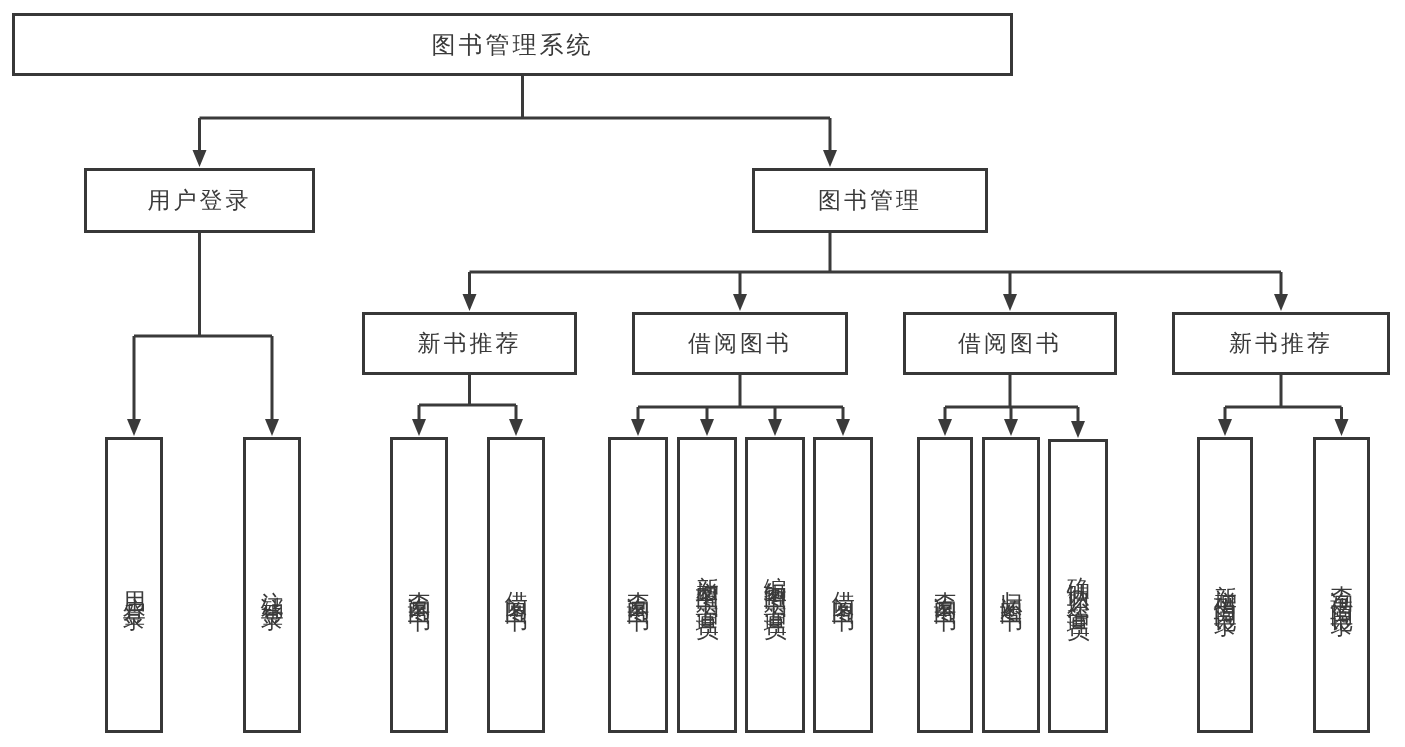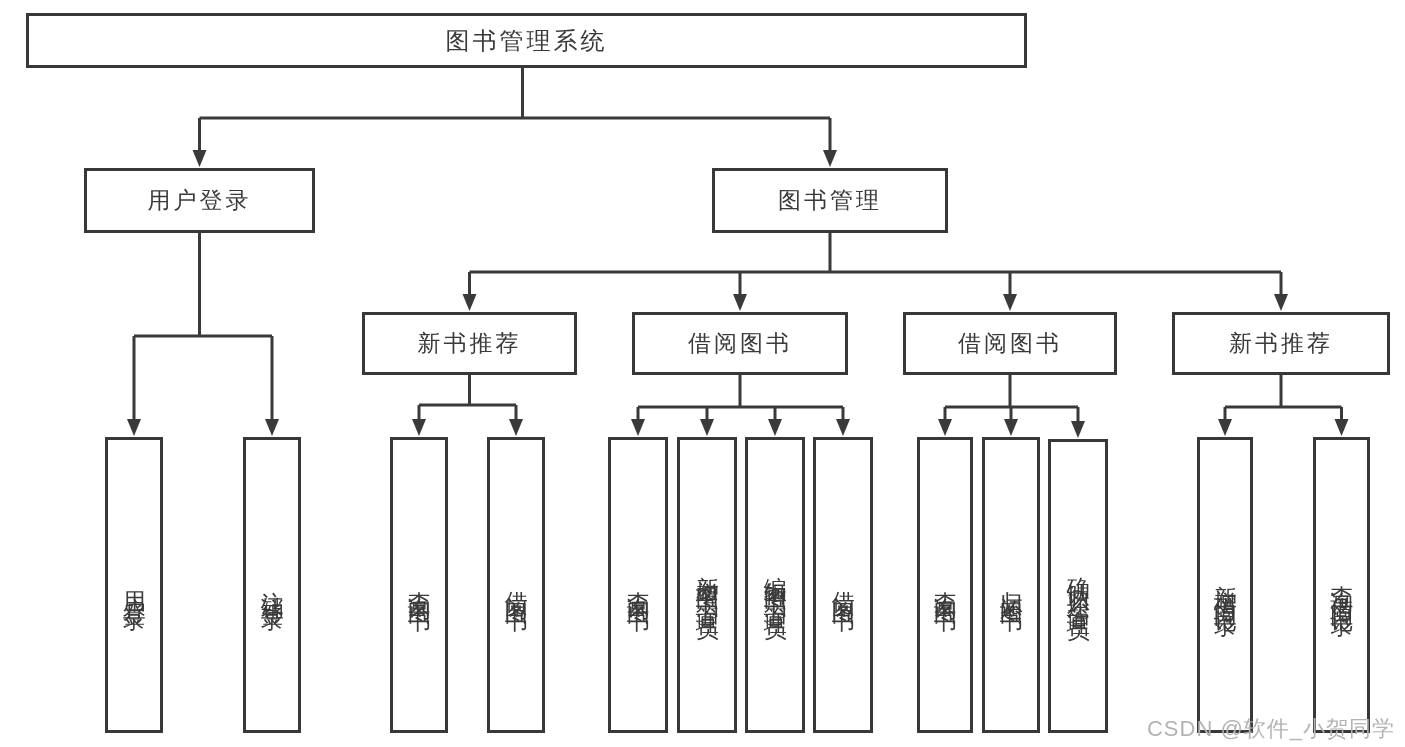--- a/index.html
+++ b/index.html
@@ -94,27 +94,27 @@
       <path d="M740,375 V407 M638,407 H843 M638,407 V425 M707,407 V425 M775,407 V425 M843,407 V425" stroke="#3a3a3a"></path>
       <polygon points="938,419 952,419 945,436" fill="#3a3a3a"></polygon>
       <polygon points="1004,419 1018,419 1011,436" fill="#3a3a3a"></polygon>
       <polygon points="1071,421 1085,421 1078,438" fill="#3a3a3a"></polygon>
       <path d="M1010,375 V407 M945,407 H1078 M945,407 V425 M1011,407 V425 M1078,407 V427" stroke="#3a3a3a"></path>
       <polygon points="1218,419 1232,419 1225,436" fill="#3a3a3a"></polygon>
       <polygon points="1334.5,419 1348.5,419 1341.5,436" fill="#3a3a3a"></polygon>
       <path d="M1281,375 V407 M1225,407 H1341.5 M1225,407 V425 M1341.5,407 V425" stroke="#3a3a3a"></path>
     </svg>
   <div id="nodes">
-      <div class="node h root" style="left: 26px; top: 13px; width: 1001px; height: 55px; border-color: rgb(56, 56, 56); color: rgb(58, 58, 58);">
+      <div class="node h root" style="left: 12px; top: 13px; width: 1001px; height: 63px; border-color: rgb(56, 56, 56); color: rgb(58, 58, 58);">
         <span class="lbl">图书管理系统</span>
       </div>
       <div class="node h" style="left: 84px; top: 168px; width: 231px; height: 65px; border-color: rgb(56, 56, 56); color: rgb(58, 58, 58);">
         <span class="lbl">用户登录</span>
       </div>
-      <div class="node h" style="left: 712px; top: 168px; width: 236px; height: 65px; border-color: rgb(56, 56, 56); color: rgb(58, 58, 58);">
+      <div class="node h" style="left: 752px; top: 168px; width: 236px; height: 65px; border-color: rgb(56, 56, 56); color: rgb(58, 58, 58);">
         <span class="lbl">图书管理</span>
       </div>
       <div class="node v" style="left: 105px; top: 437px; width: 58px; height: 296px; border-color: rgb(56, 56, 56); color: rgb(58, 58, 58);">
         <span class="lbl">用户登录</span>
       </div>
       <div class="node v" style="left: 243px; top: 437px; width: 58px; height: 296px; border-color: rgb(56, 56, 56); color: rgb(58, 58, 58);">
         <span class="lbl">注销登录</span>
       </div>
       <div class="node h" style="left: 362px; top: 312px; width: 215px; height: 63px; border-color: rgb(56, 56, 56); color: rgb(58, 58, 58);">
         <span class="lbl">新书推荐</span>
@@ -155,14 +155,13 @@
       <div class="node v" style="left: 1048px; top: 439px; width: 60px; height: 294px; border-color: rgb(56, 56, 56); color: rgb(58, 58, 58);">
         <span class="lbl">确认归还（管理员）</span>
       </div>
       <div class="node v" style="left: 1197px; top: 437px; width: 56px; height: 296px; border-color: rgb(56, 56, 56); color: rgb(58, 58, 58);">
         <span class="lbl">新增借阅记录</span>
       </div>
       <div class="node v" style="left: 1313px; top: 437px; width: 57px; height: 296px; border-color: rgb(56, 56, 56); color: rgb(58, 58, 58);">
         <span class="lbl">查询借阅记录</span>
       </div>
     </div>
-  <div id="watermark" style="color: rgb(179, 179, 179);">CSDN @软件_小贺同学</div>
 </div>
 
 </body></html>

